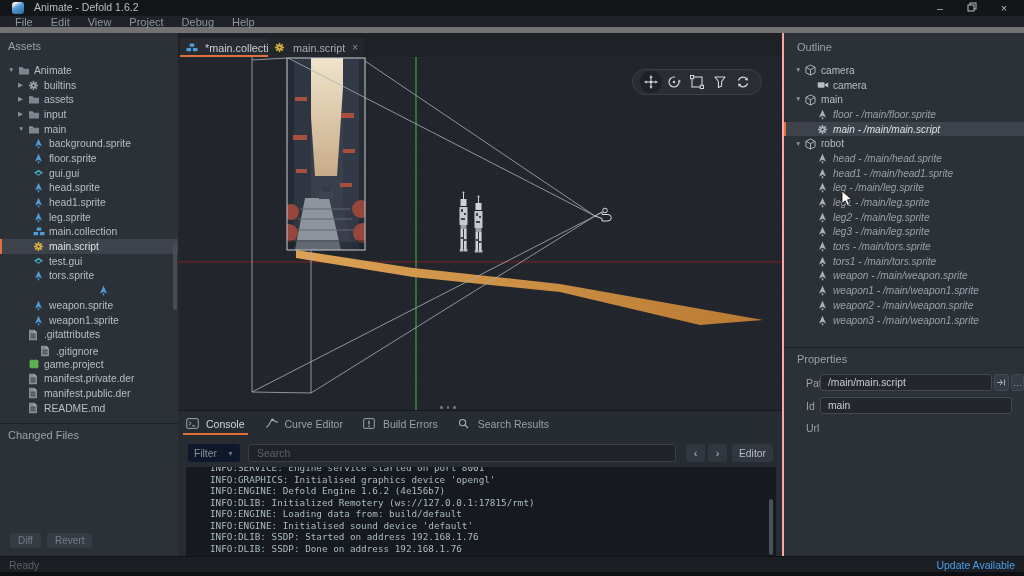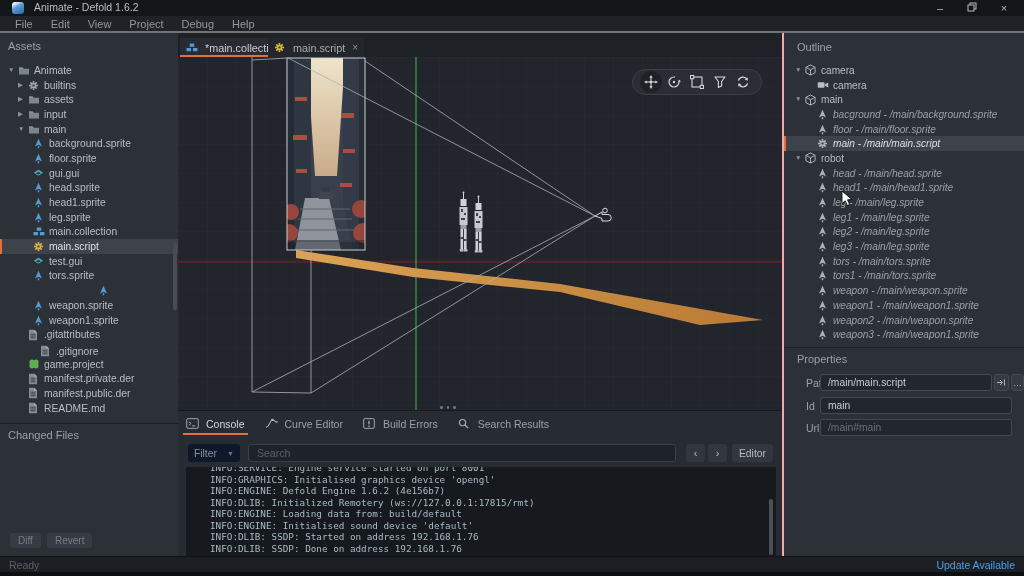--- a/index.html
+++ b/index.html
@@ -8,21 +8,21 @@
           font-family:"Liberation Sans",sans-serif;-webkit-font-smoothing:antialiased;}
   .abs{position:absolute;}
 
   
   #titlebar{left:0;top:0;width:1024px;height:16px;background:#131619;display:flex;align-items:center;}
   #app-icon{position:absolute;left:12px;top:2px;width:12px;height:12px;border-radius:3px;
             background:linear-gradient(150deg,#e8ecef 18%,#5b9fd8 40%,#2f6fa8 90%);}
   #win-title{position:absolute;left:34px;top:1px;font-size:10.5px;color:#b9bfc5;}
   #win-controls{position:absolute;right:4px;top:0;width:96px;height:16px;display:flex;justify-content:space-around;align-items:center;color:#b6bcc2;}
   .wc{width:22px;text-align:center;font-size:11px;line-height:16px;cursor:default;}
-  #menubar{left:0;top:16px;width:1024px;height:17px;background:#1f2227;border-bottom:2px solid #737373;display:flex;align-items:center;padding-left:6px;}
+  #menubar{left:0;top:16px;width:1024px;height:17px;background:#1f2227;border-bottom:6px solid #737373;display:flex;align-items:center;padding-left:6px;}
   .menu-item{padding:0 9px;font-size:11px;color:#9099a1;}
 
   
   #assets-panel{left:0;top:33px;width:180px;height:523px;background:#2c3037;border-right:2px solid #17191d;}
   #right-panel{left:782px;top:33px;width:242px;height:523px;background:#2c3037;border-left:2px solid #fca5a5;}
   .panel-header{font-size:11px;color:#9aa1a9;}
 
   
   .tree{position:absolute;left:0;right:0;}
   .tree-row{height:14.7px;display:flex;align-items:center;font-size:10.3px;color:#b9bfc6;white-space:nowrap;position:relative;overflow:hidden;}
@@ -697,29 +697,20 @@
           </span>
           <span class="tlabel">main</span>
         </div>
         <div class="tree-row" style="padding-left: 33px;">
           <span class="ticon">
             <svg width="11" height="11" viewBox="0 0 12 12">
               <path d="M6 .8 L9.8 9.2 L6 7.4 L2.2 9.2 Z" fill="#aab1b9"></path>
               <rect x="5.2" y="9" width="1.6" height="2.2" fill="#aab1b9"></rect>
             </svg>
           </span>
-          <span class="tlabel italic">bacground - /main/background.sprite</span>
-        </div>
-        <div class="tree-row" style="padding-left: 33px;">
-          <span class="ticon">
-            <svg width="11" height="11" viewBox="0 0 12 12">
-              <path d="M6 .8 L9.8 9.2 L6 7.4 L2.2 9.2 Z" fill="#aab1b9"></path>
-              <rect x="5.2" y="9" width="1.6" height="2.2" fill="#aab1b9"></rect>
-            </svg>
-          </span>
           <span class="tlabel italic">floor - /main/floor.sprite</span>
         </div>
         <div class="tree-row selected" style="padding-left: 33px;">
           <span class="ticon">
             <svg width="11" height="11" viewBox="0 0 12 12">
               <g stroke="#aab1b9" stroke-width="1.8">
                 <line x1="6" y1="1" x2="6" y2="11"></line>
                 <line x1="1" y1="6" x2="11" y2="6"></line>
                 <line x1="2.5" y1="2.5" x2="9.5" y2="9.5"></line>
                 <line x1="9.5" y1="2.5" x2="2.5" y2="9.5"></line>
@@ -864,23 +855,20 @@
           <div class="prop-btn" style="left: 227px; width: 13px;">…</div>
         </div>
         <div class="prop-row" style="top: 364px;">
           <span class="prop-label">Id</span>
           <div class="prop-input" style="width: 192px;">
             <span>main</span>
           </div>
         </div>
         <div class="prop-row" style="top: 386px;">
           <span class="prop-label">Url</span>
-          <div class="prop-input muted" style="width: 192px;">
-            <span>/main#main</span>
-          </div>
         </div>
       </div>
   </div>
 
   <div class="abs" id="statusbar">
     <span id="status-left">Ready</span>
     <span id="status-right">Update Available</span>
   </div>
   <div class="abs" id="bottom-strip"></div>
 

